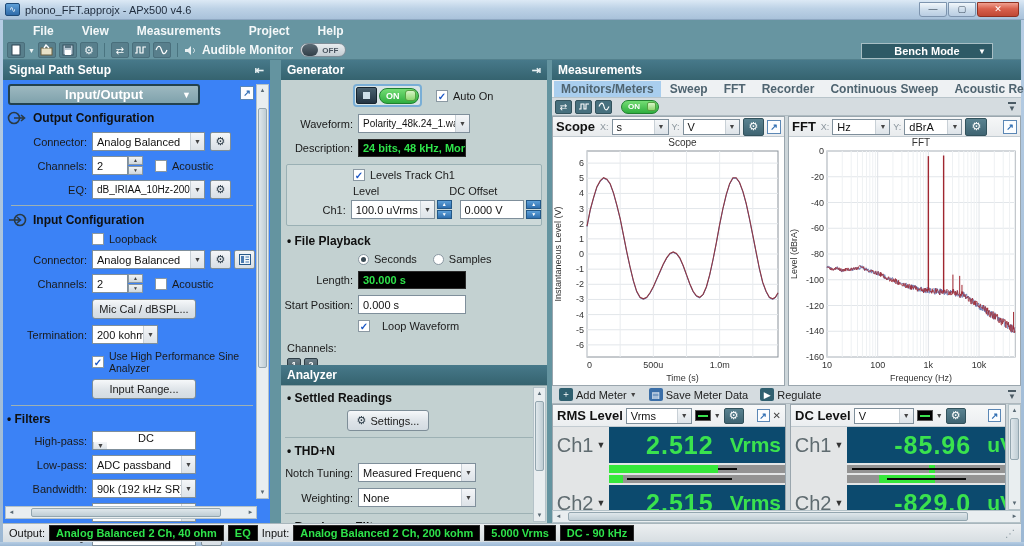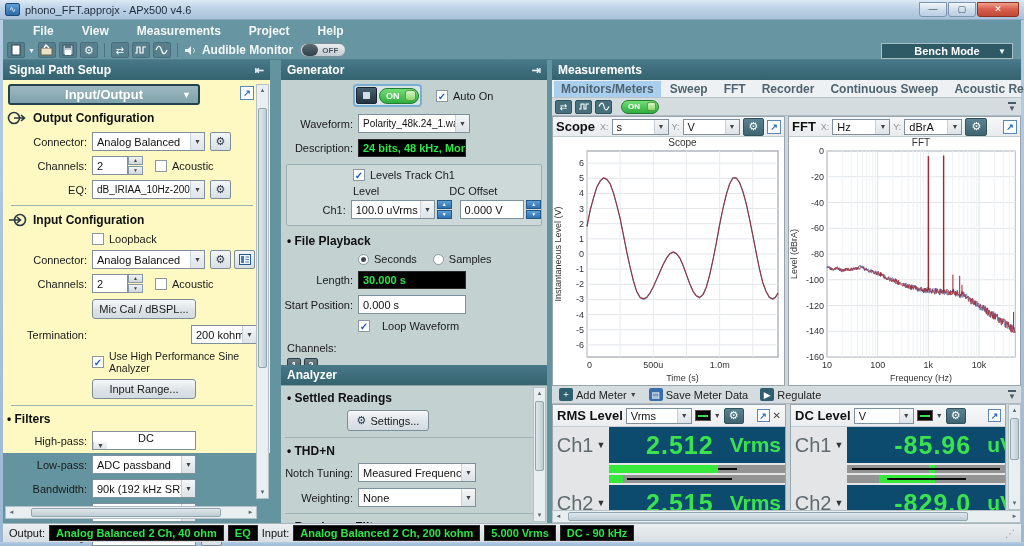--- a/index.html
+++ b/index.html
@@ -27,21 +27,21 @@
     display:flex; align-items:center; padding-left:4px; gap:3px; }
   .tb-btn { width:18px; height:16px; background:#587f8c; border:1px solid #4a6f7c; border-radius:2px;
     display:flex; align-items:center; justify-content:center; }
   .tb-sep { width:1px; height:14px; background:#4a7480; margin:0 3px; }
   .tb-caret { color:#eef4f5; font-size:7px; }
   .toolbar-label { color:#f4f8f9; font-weight:bold; font-size:12px; margin-left:2px; }
   .toggle-off { width:46px; height:14px; border-radius:7px; background:linear-gradient(#e9edf0,#c3ccd2); border:1px solid #7e8e98;
     display:flex; align-items:center; margin-left:4px; }
   .toggle-off .knob { width:16px; height:12px; border-radius:6px; background:linear-gradient(#5a6a74,#323f48); margin-left:1px; }
   .toggle-off .t-lab { font-size:8px; font-weight:bold; color:#4a5560; margin-left:4px; }
-  .bench-dd { position:absolute; right:8px; top:2px; width:132px; height:16px; background:#2e5a66; border:1px solid #a7bec4;
+  .bench-dd { position:absolute; right:28px; top:2px; width:132px; height:16px; background:#2e5a66; border:1px solid #a7bec4;
     color:#fff; font-weight:bold; font-size:11px; display:flex; align-items:center; justify-content:center; }
   .bench-dd .dda { position:absolute; right:6px; font-size:8px; }
 
   
   .panel-hdr { height:20px; background:linear-gradient(#4a7d8d,#38ununi);
     background:linear-gradient(#47798a,#35636f); color:#fff; font-weight:bold; font-size:12px;
     display:flex; align-items:center; padding:0 6px; }
   .hdr-pin { margin-left:auto; color:#e8f0f2; font-size:11px; }
   .dd { background:#fff; border:1px solid #7f8f9b; height:19px; display:flex; align-items:center; position:relative; }
   .dd .dd-txt { font-size:11px; color:#111; padding-left:4px; white-space:nowrap; overflow:hidden; flex:1; }
@@ -71,21 +71,21 @@
   .hr-line { height:1px; background:#9db1b4; margin:6px 4px; }
 
   
   .vscroll { background:#e9eef0; border:1px solid #b4c2c8; display:flex; flex-direction:column; align-items:center; }
   .hscroll { background:#e9eef0; border:1px solid #b4c2c8; display:flex; align-items:center; }
   .sc-arr { font-size:6px; color:#5a6a74; width:11px; height:11px; text-align:center; line-height:11px; flex:none; }
   .sc-thumb-v { width:9px; background:linear-gradient(90deg,#dfe7eb,#bfcdd4); border:1px solid #93a6af; border-radius:2px; }
   .sc-thumb-h { height:9px; background:linear-gradient(#dfe7eb,#bfcdd4); border:1px solid #93a6af; border-radius:2px; }
 
   
-  .panel-left { left:3px; top:60px; width:267px; height:393px; background:#fef9c3; }
+  .panel-left { left:3px; top:60px; width:267px; height:464px; background:#3b82f6; }
   .io-selector { position:absolute; left:5px; top:24px; width:192px; height:21px; background:linear-gradient(#9db8c0,#7fa2ac);
     border:2px solid #23424e; border-radius:3px; color:#fff; font-weight:bold; font-size:13px;
     display:flex; align-items:center; justify-content:center; }
   .io-selector .dda { position:absolute; right:7px; font-size:9px; }
   .lp-rows { position:absolute; left:4px; top:48px; width:250px; }
   .lp-label { width:80px; text-align:right; margin-right:5px; flex:none; }
   .sec-ico { width:20px; height:16px; flex:none; }
 
   
   .panel-mid { left:281px; top:60px; width:266px; height:464px; background:#c3d1d1; }
@@ -322,21 +322,21 @@
         <div class="spin">
             <span>▲</span>
             <span>▼</span>
           </div>
         <span class="chk" style="margin-left:12px;"></span>
         <span class="lbl" style="margin-left:5px;">Acoustic</span>
       </div>
       <div class="row" style="margin-top:6px;padding-left:85px;">
         <div class="btn" style="width:104px;height:20px;">Mic Cal / dBSPL...</div>
       </div>
-      <div class="row" style="margin-top:6px;justify-content:space-between;">
+      <div class="row" style="margin-top:6px;">
         <span class="lbl lp-label">Termination:</span>
         <div class="dd" style="width:66px;">
           <span class="dd-txt">200 kohm</span>
             <span class="dd-arr">▼</span>
         </div>
       </div>
       <div class="row" style="margin-top:6px;padding-left:85px;">
         <span class="chk">✓</span>
         <span class="lbl" style="margin-left:5px;font-size:10.5px;">Use High Performance Sine Analyzer</span>
       </div>

